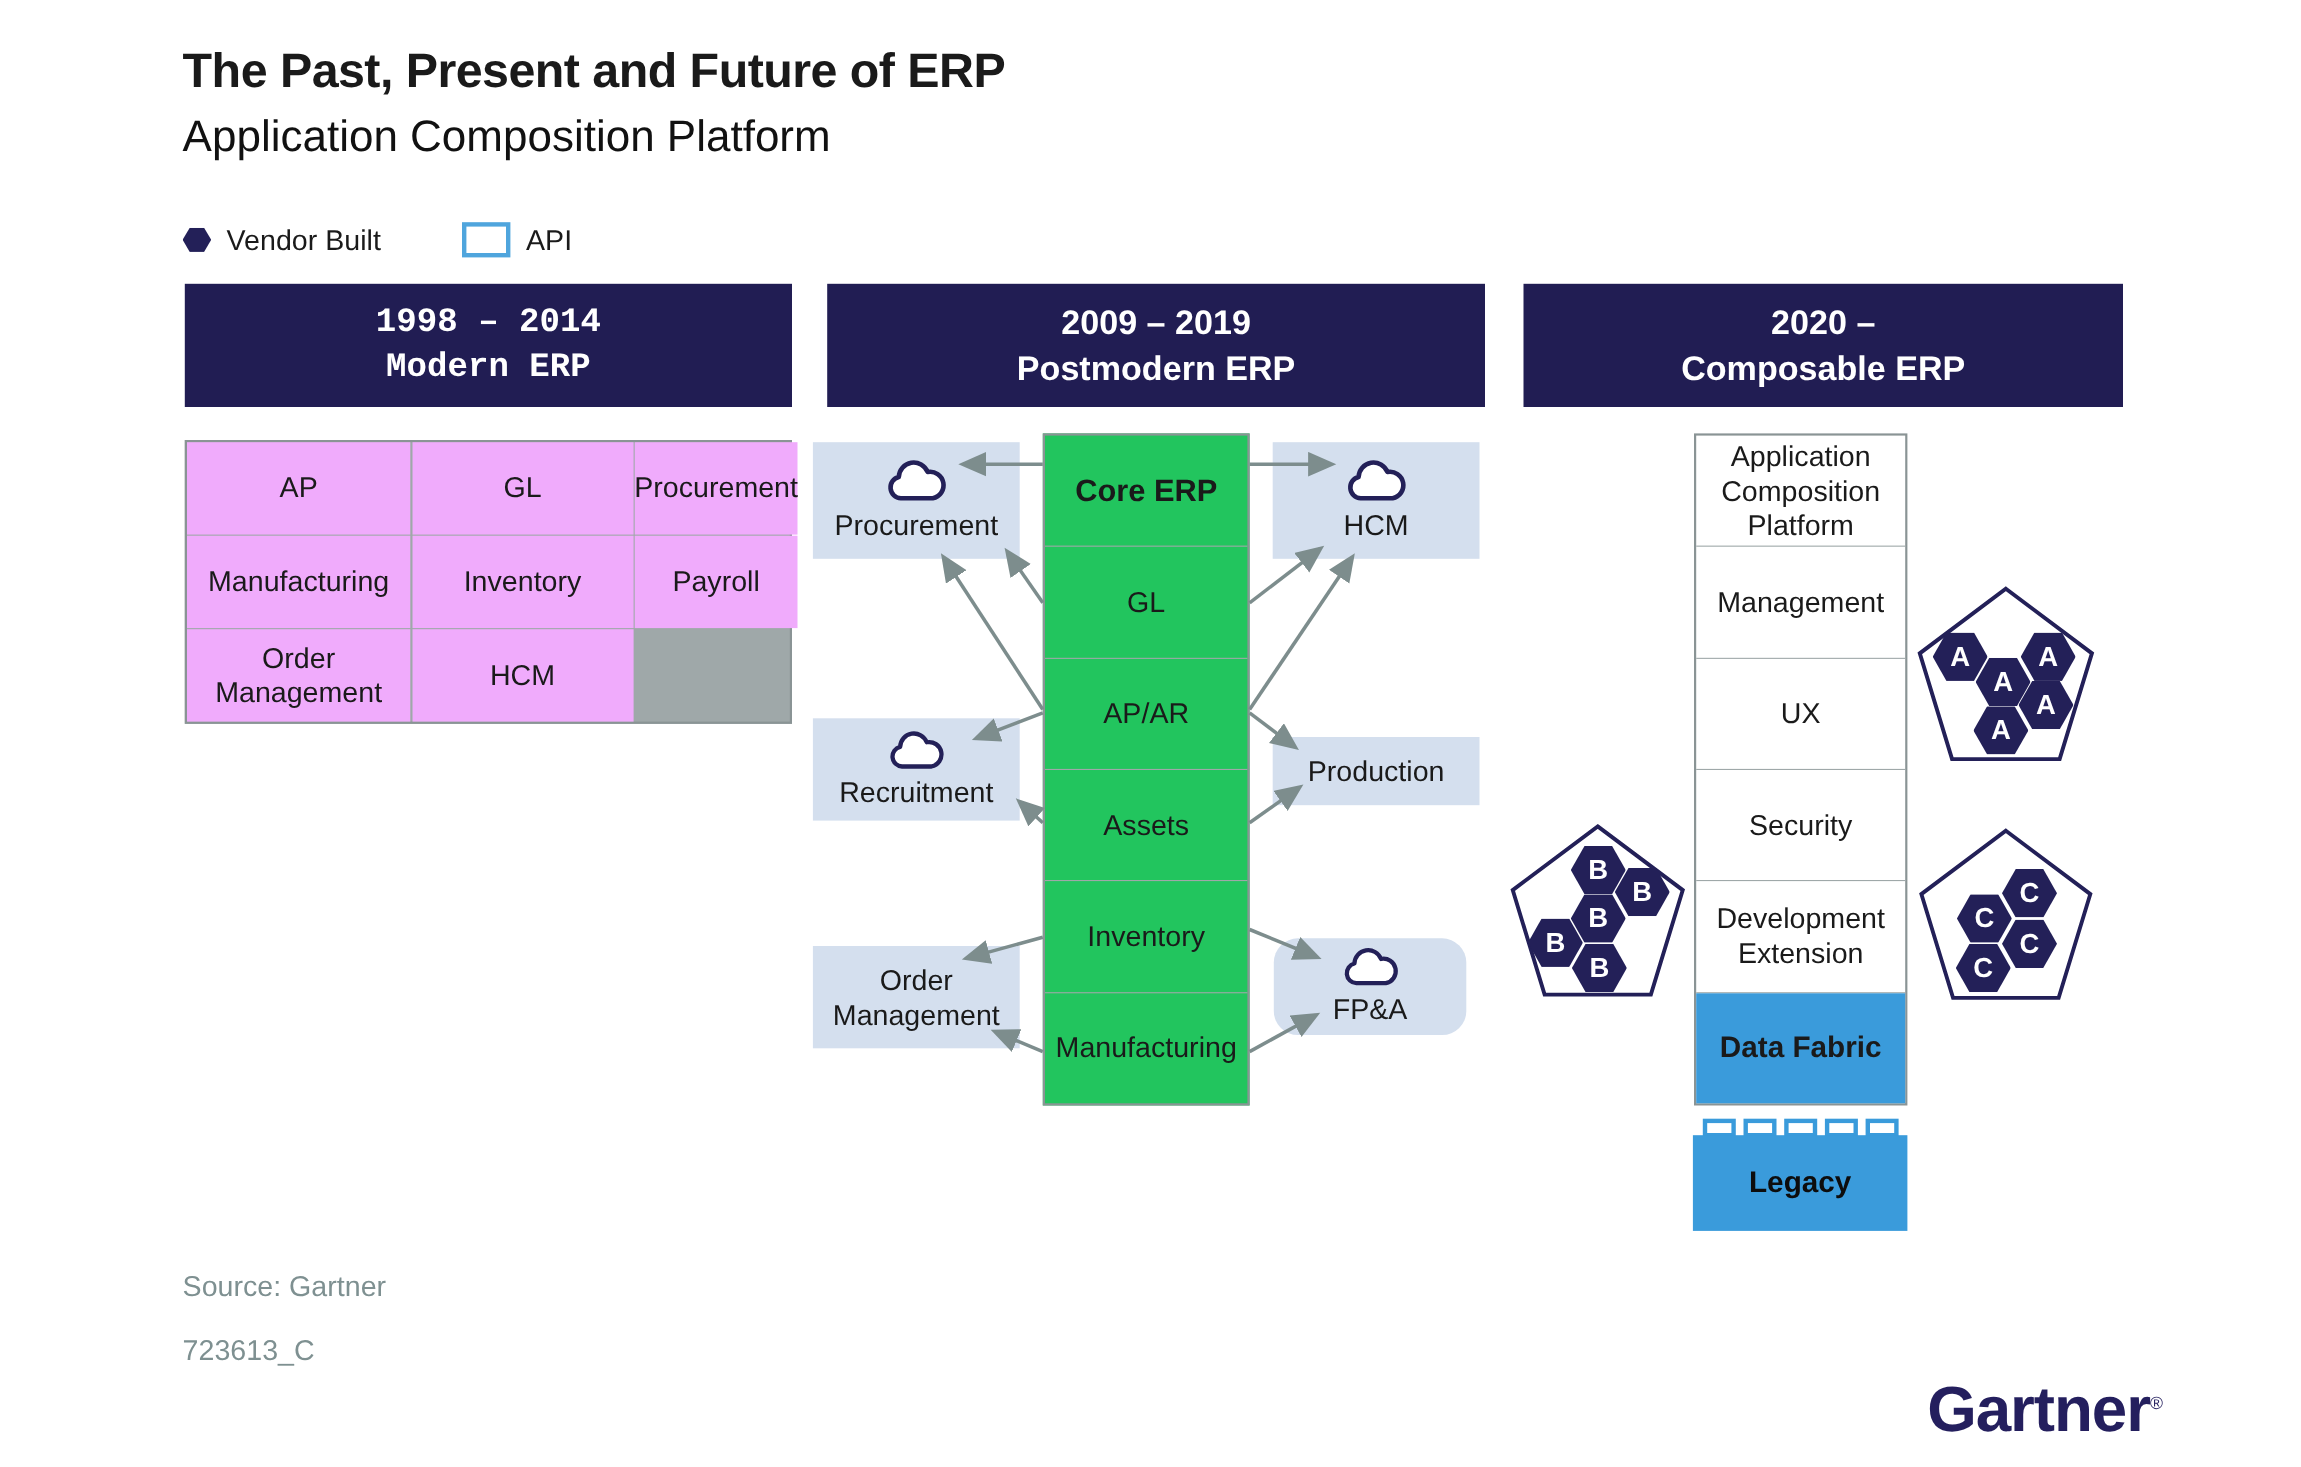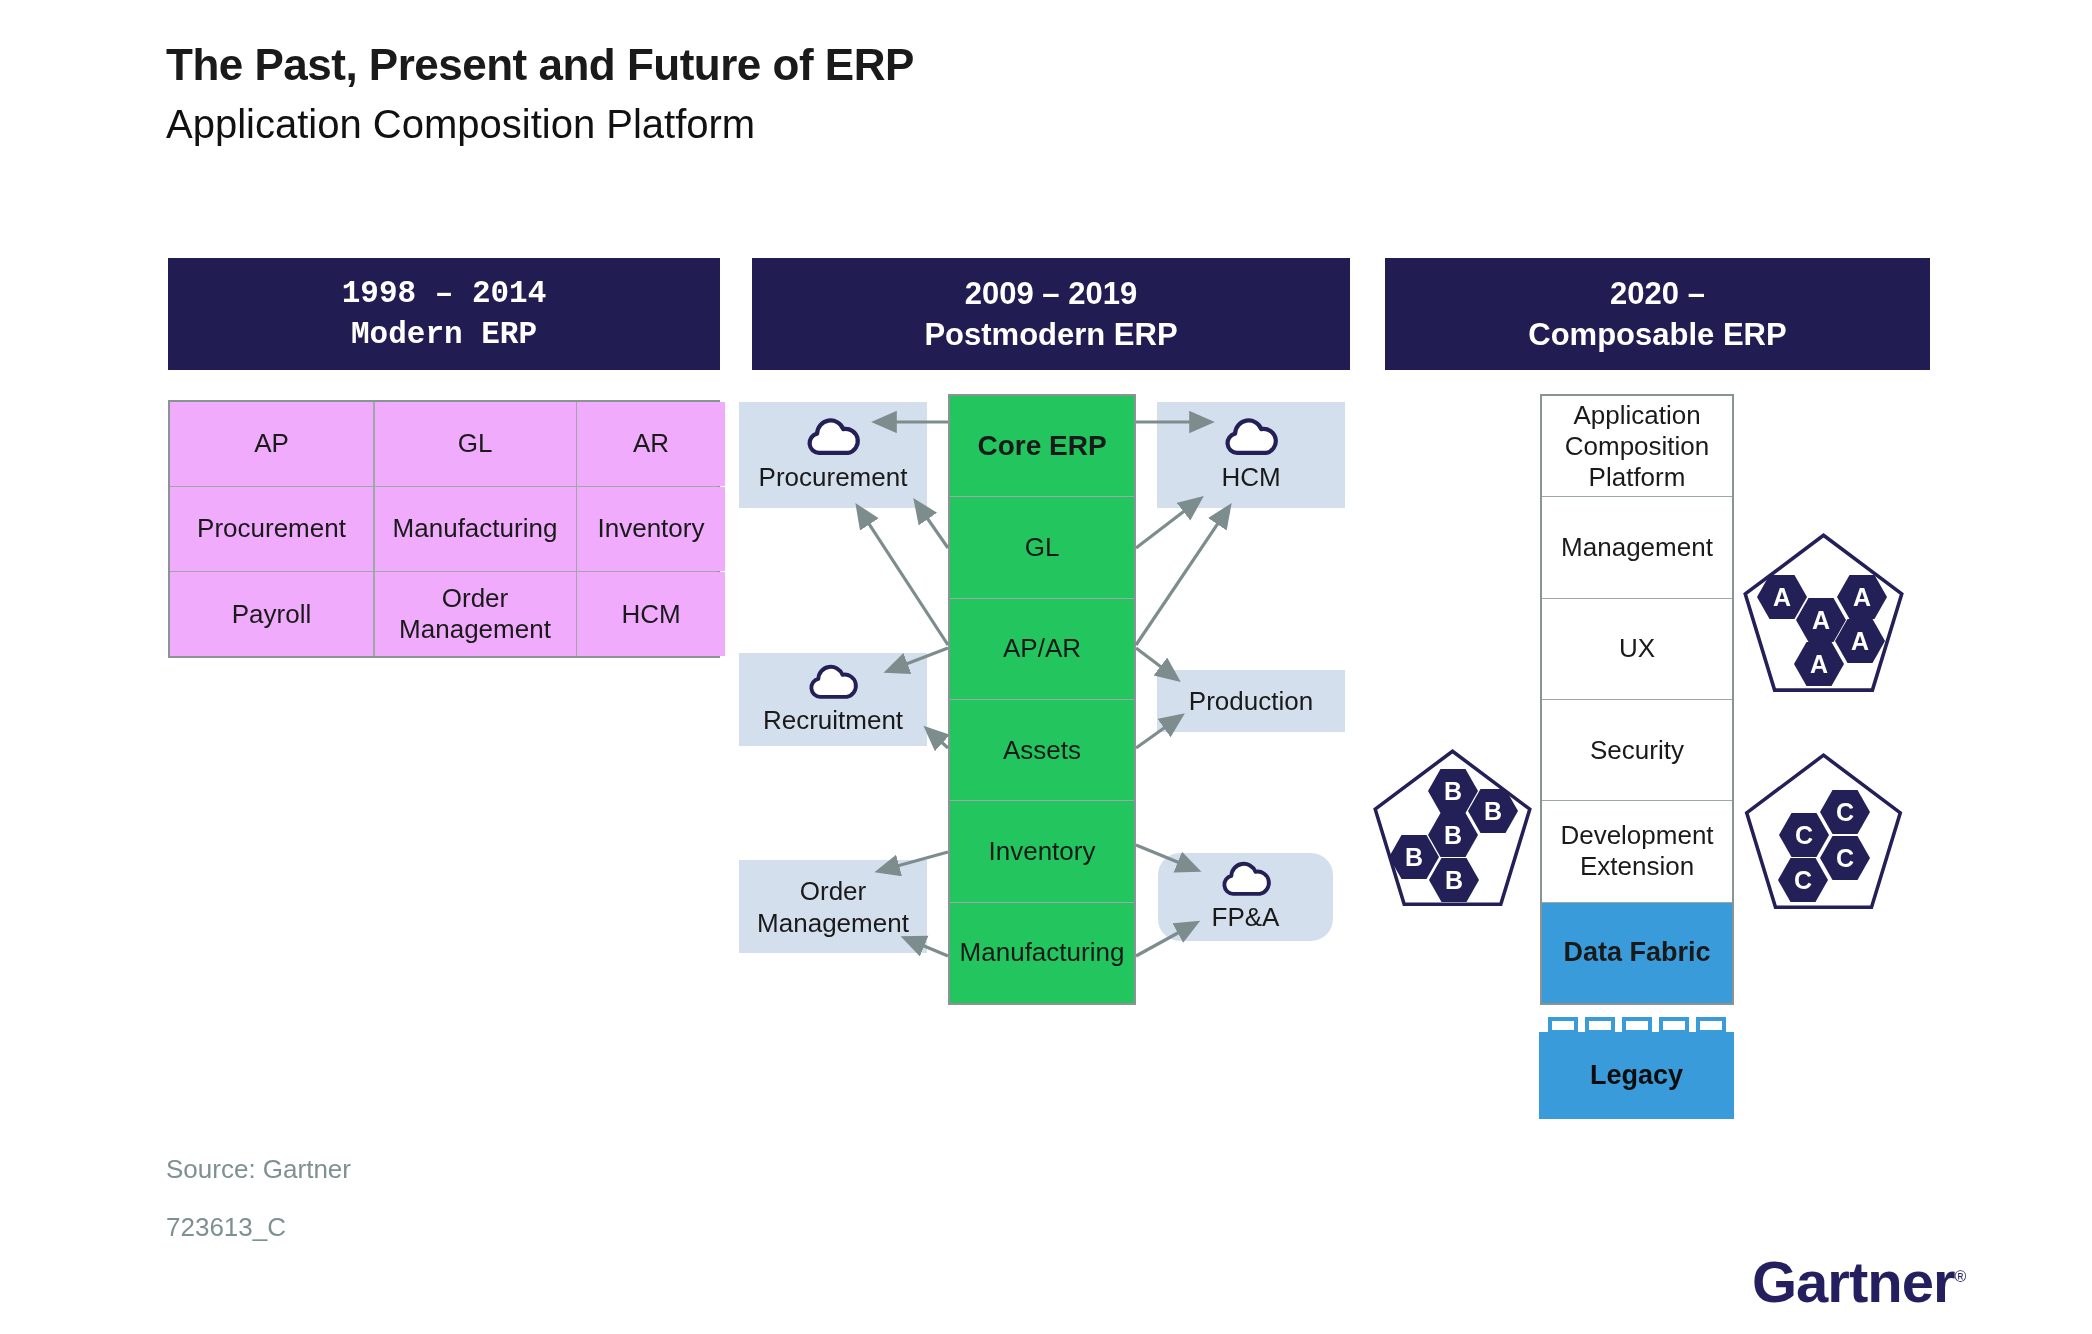--- a/index.html
+++ b/index.html
@@ -62,38 +62,44 @@
   svg.overlay{position:absolute;left:0;top:0;pointer-events:none;}
 </style>
 </head>
 <body>
 
 <div class="canvas">
 
   <div class="abs title">The Past, Present and Future of ERP</div>
   <div class="abs subtitle">Application Composition Platform</div>
 
+  <div class="abs legend">
+    <span class="hex-small"></span>
+    <span>Vendor Built</span>
+    <span class="gap"></span>
+    <span class="api-swatch"></span>
+    <span>API</span>
+  </div>
 
   <div class="abs era era-l">
     <div>1998 – 2014</div>
     <div>Modern ERP</div>
   </div>
   <div class="abs era era-m">
     <div>2009 – 2019</div>
     <div>Postmodern ERP</div>
   </div>
   <div class="abs era era-r">
     <div>2020 –</div>
     <div>Composable ERP</div>
   </div>
 
   <div class="abs mtable">
     <div class="cell">AP</div>
     <div class="cell">GL</div>
-    <div class="cell">AR</div>
     <div class="cell">Procurement</div>
     <div class="cell">Manufacturing</div>
     <div class="cell">Inventory</div>
     <div class="cell">Payroll</div>
     <div class="cell">Order Management</div>
     <div class="cell">HCM</div>
   </div>
 
   <div class="abs core-col">
     <div class="row bold">Core ERP</div>

